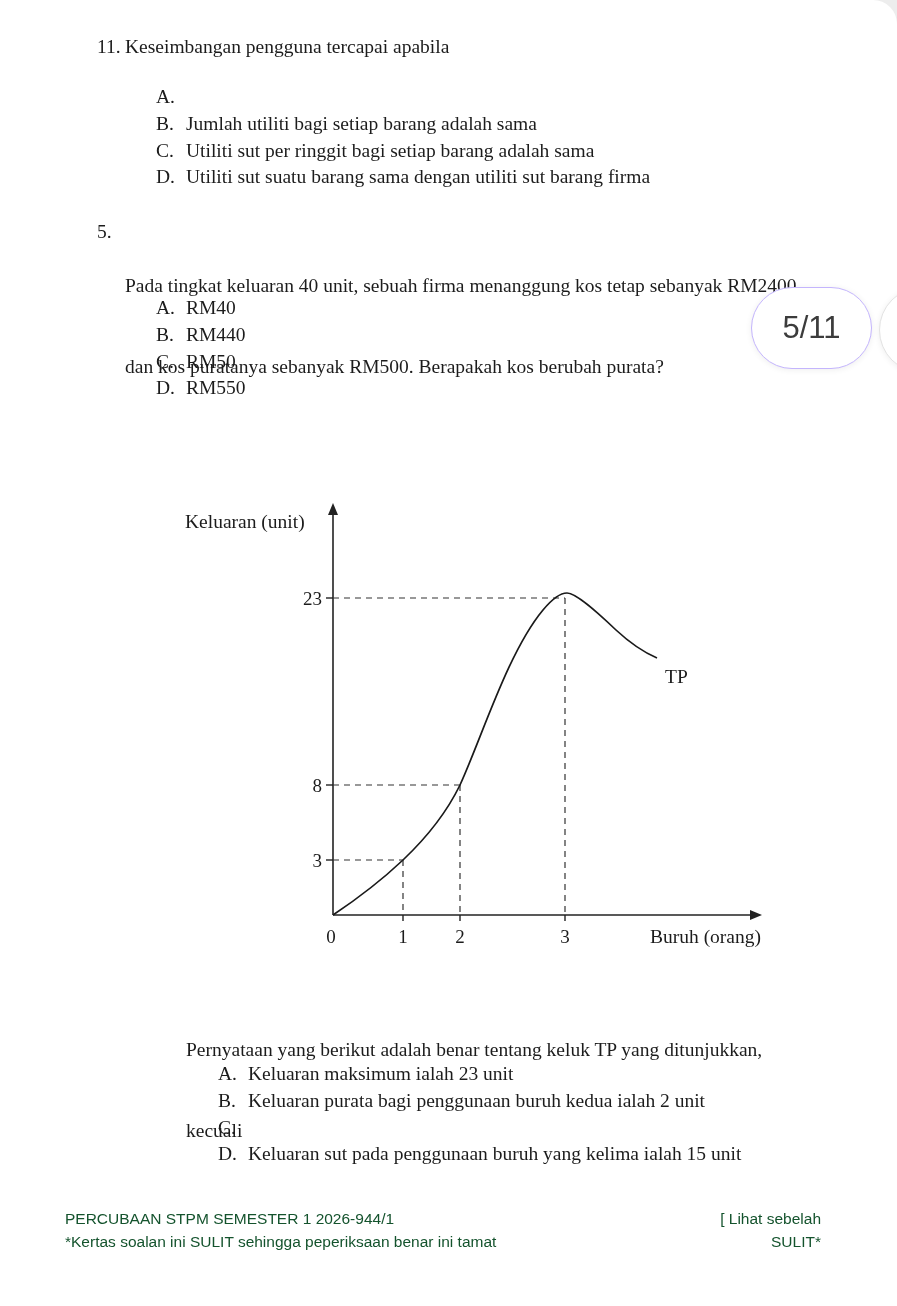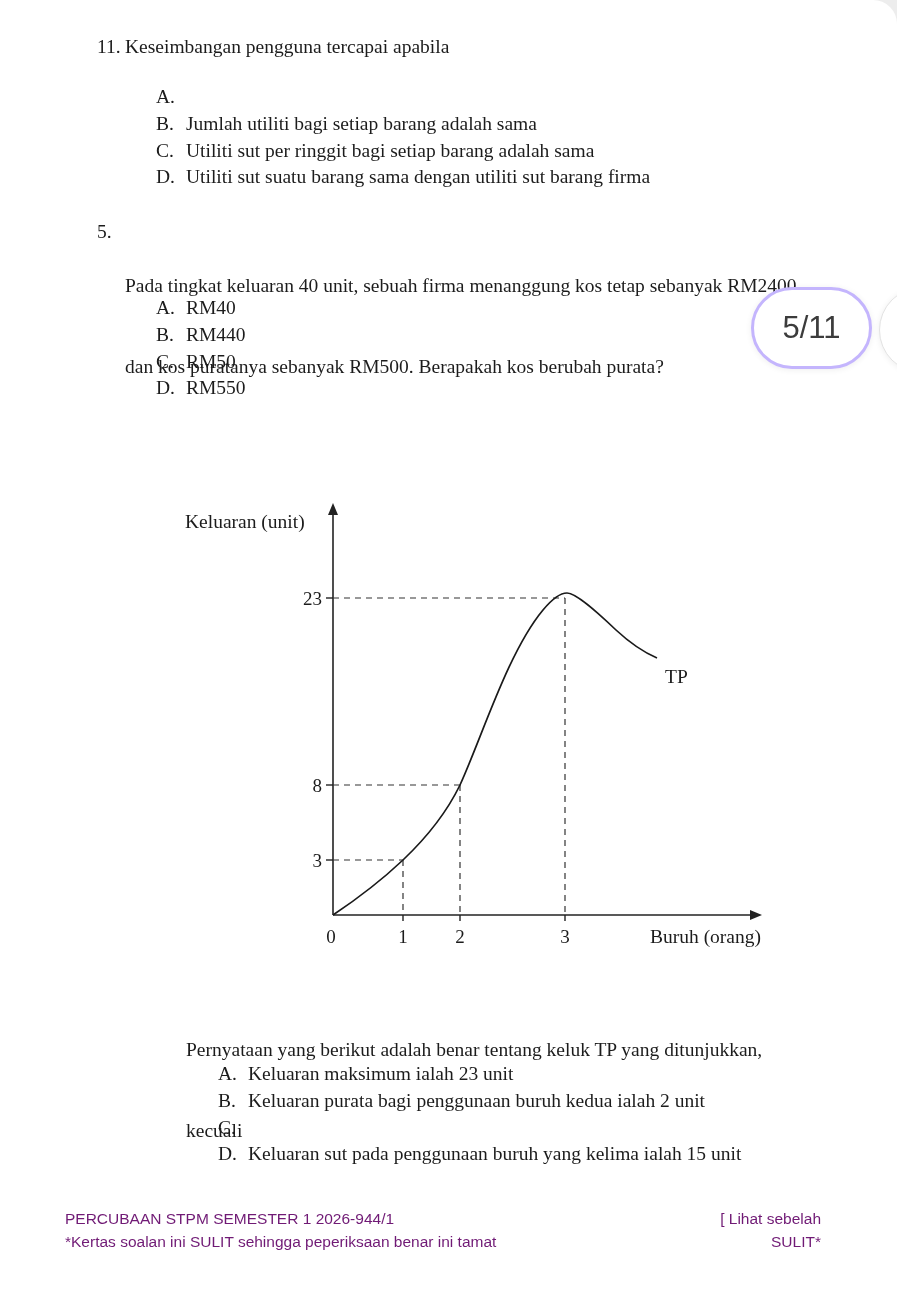--- a/index.html
+++ b/index.html
@@ -24,37 +24,37 @@
 
   .options { position:absolute; font-size:19.5px; }
   .option { display:flex; line-height:26.8px; }
   .opt-label { width:30px; flex:0 0 auto; }
 
   .statement { position:absolute; font-size:19.5px; line-height:27px; white-space:pre-wrap; }
 
   
   .page-pill {
     position:absolute; left:751px; top:287px; width:121px; height:82px;
-    background:#fff; border:3px solid #c4b5fd; border-radius:41px;
+    background:#fff; border:1px solid #c4b5fd; border-radius:41px;
     box-shadow:0 1px 6px rgba(0,0,0,0.07);
     display:flex; align-items:center; justify-content:center;
     font-family:"Liberation Sans", sans-serif; font-size:31px; color:#3c3c3c;
   }
   .edge-circle {
     position:absolute; left:879px; top:287px; width:86px; height:86px;
     background:#fff; border:1px solid #e3e3e3; border-radius:50%;
     box-shadow:0 1px 6px rgba(0,0,0,0.07);
   }
 
   .chart { position:absolute; left:160px; top:497px; }
   .chart text { font-family:"Liberation Serif", serif; fill:#1c1c1c; }
 
   .footer {
     position:absolute; left:65px; top:1207px; width:756px;
-    font-family:"Liberation Sans", sans-serif; font-size:15.5px; color:#701a75;
+    font-family:"Liberation Sans", sans-serif; font-size:15.5px; color:#14532d;
   }
   .footer-row { display:flex; justify-content:space-between; line-height:23px; }
 </style>
 </head>
 <body>
 
 <div class="page">
 
   <div class="corner-shade"></div>
 

